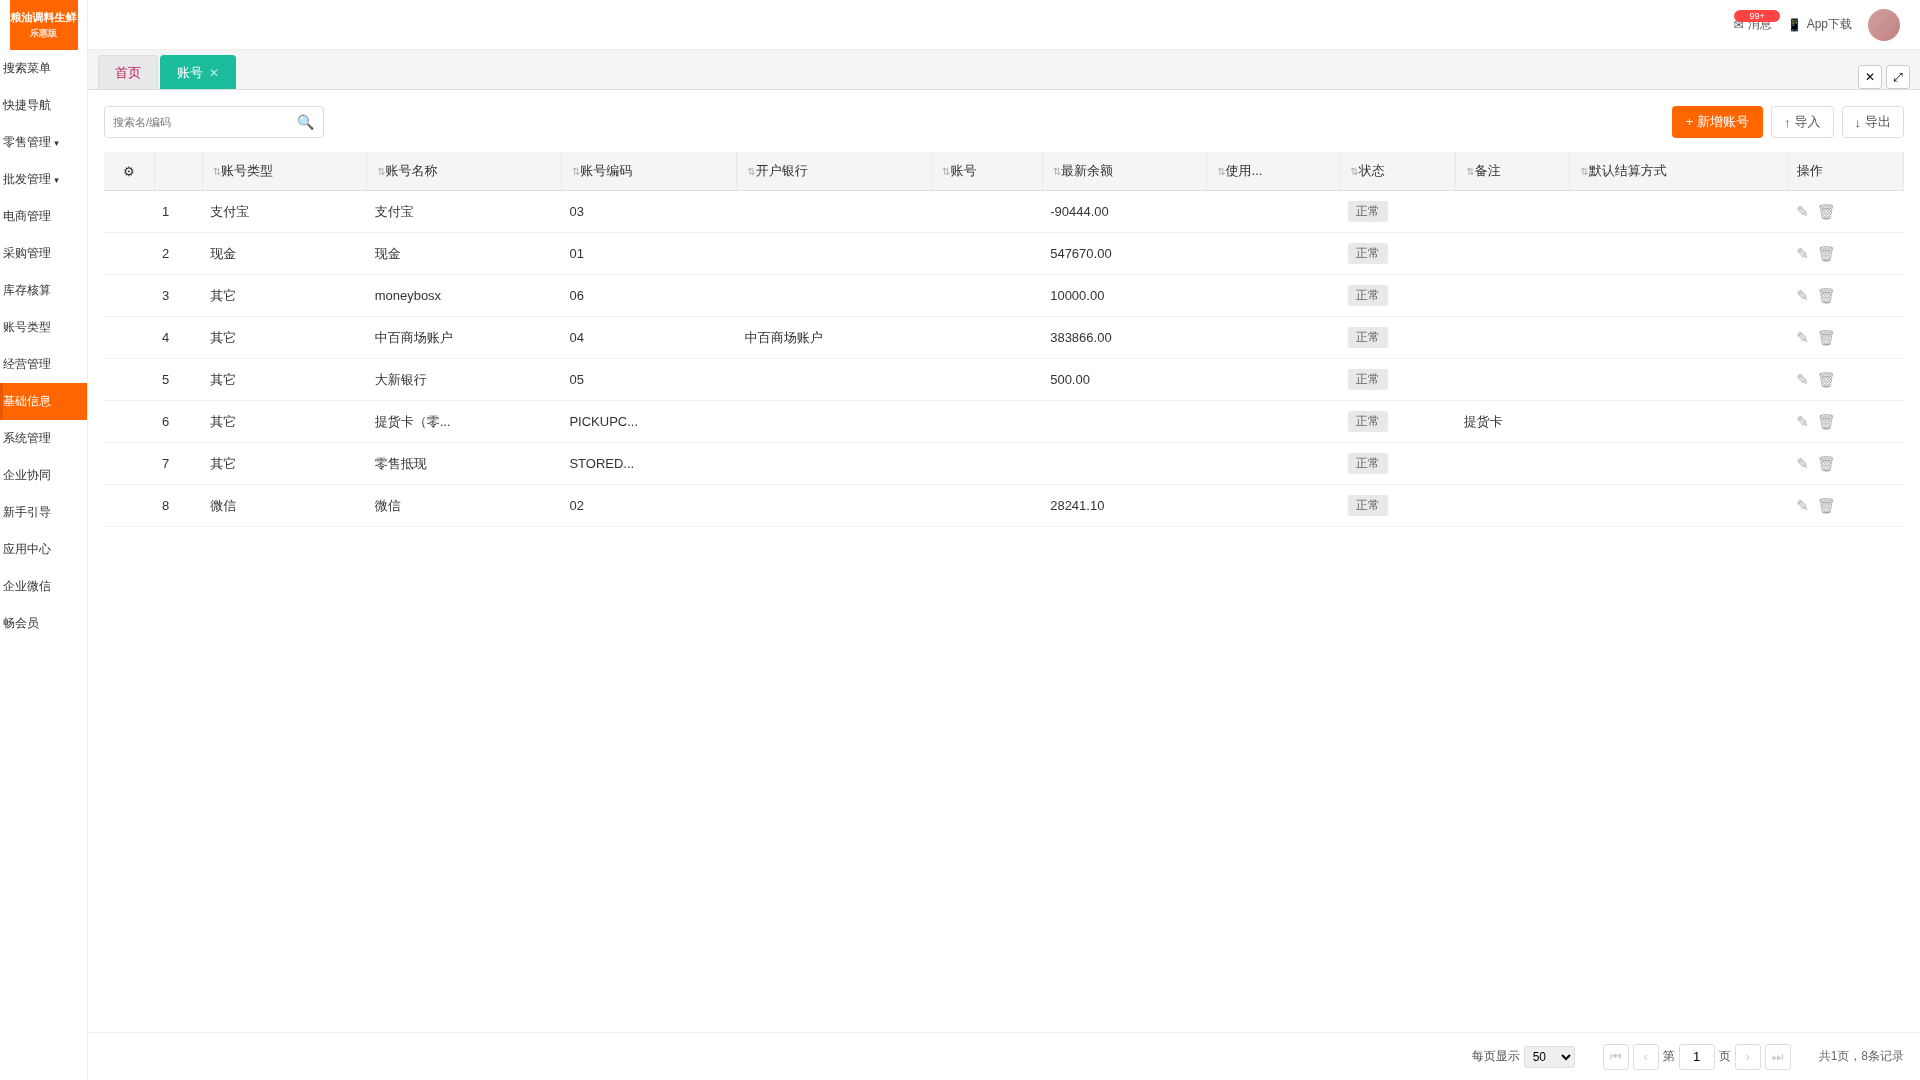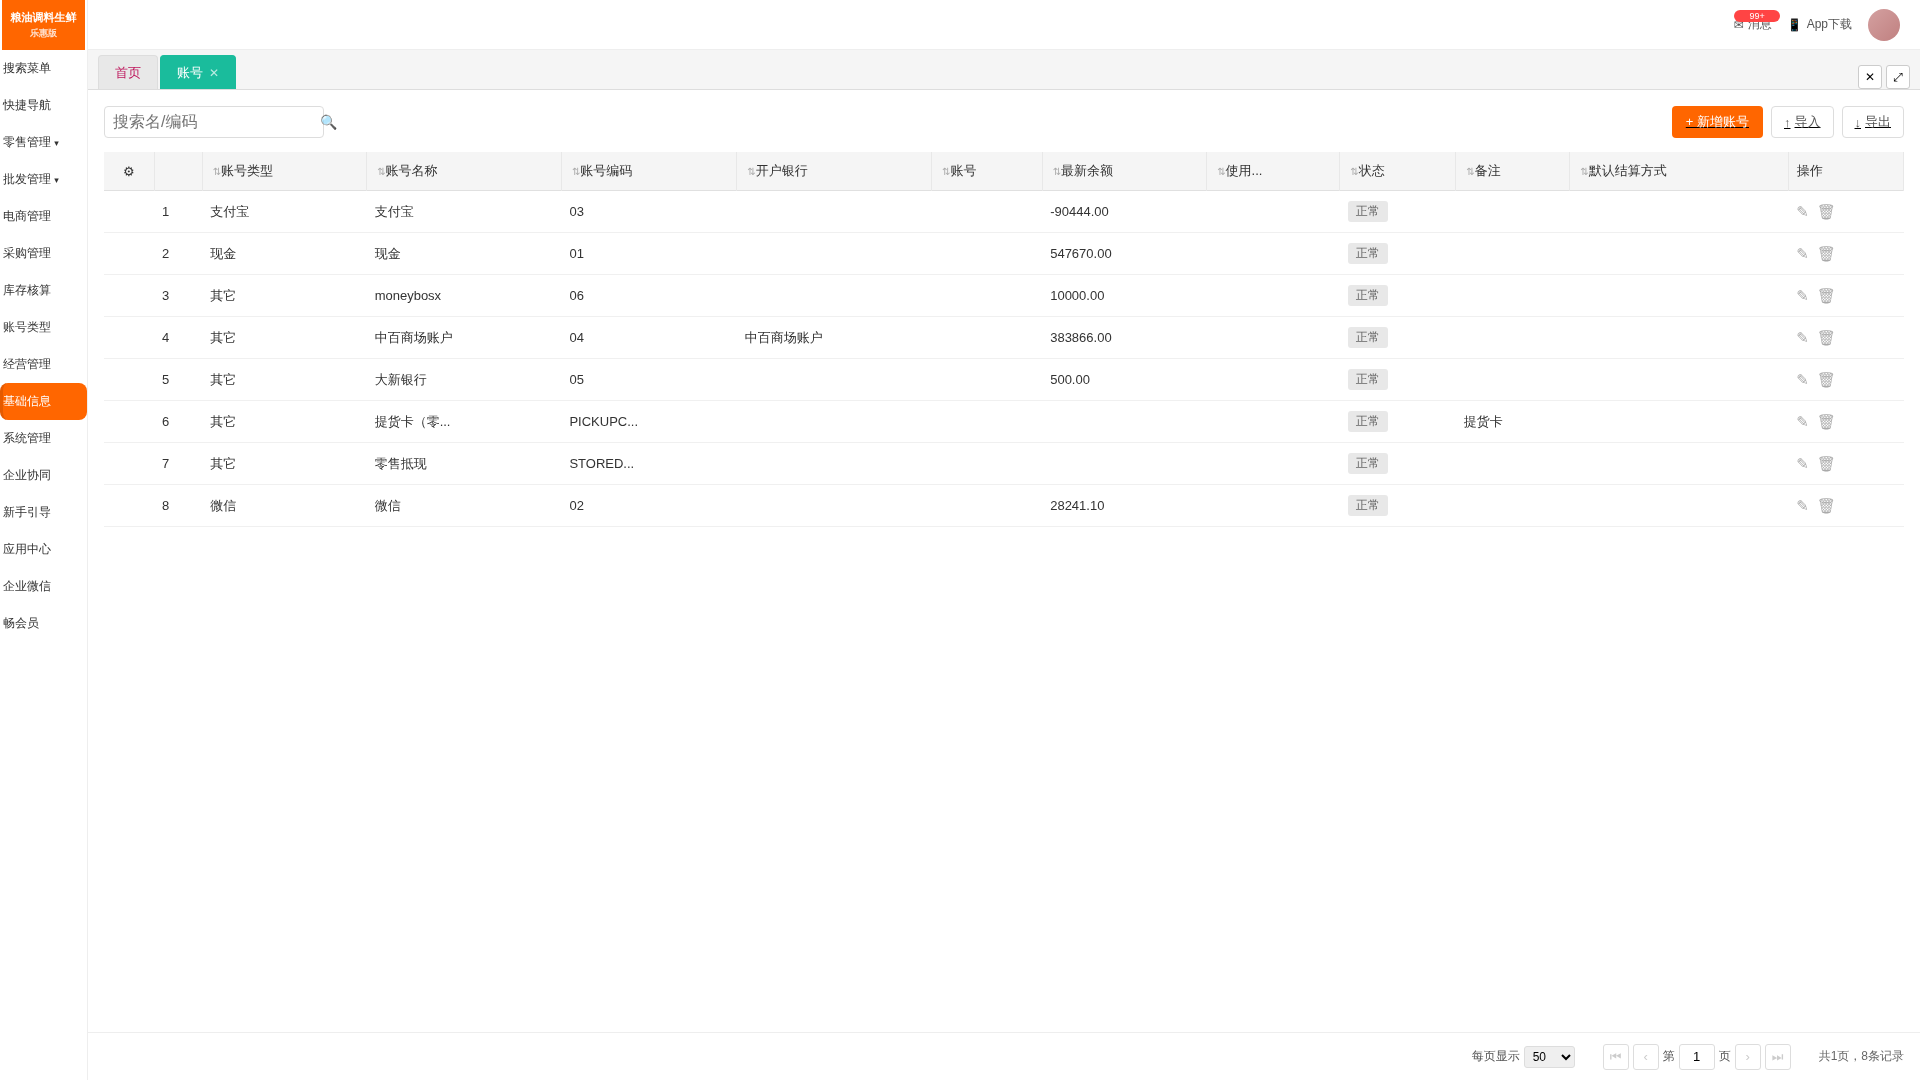--- a/index.html
+++ b/index.html
@@ -10,41 +10,41 @@
       width: 88px;
       background: #fff;
       display: flex;
       flex-direction: column;
       align-items: center;
       border-right: 1px solid #eee;
       flex-shrink: 0;
       padding-top: 0;
     }
     .sidebar-logo {
-      width: 83px;
+      width: 68px;
       height: 50px;
       background: #ff6600;
       display: flex;
       align-items: center;
       justify-content: center;
       flex-direction: column;
       color: white;
       font-size: 11px;
       font-weight: bold;
     }
     .sidebar-nav-item {
       width: 100%;
       padding: 10px 0;
       text-align: left;
       cursor: pointer;
       color: #333;
       font-size: 12px;
       border-left: 3px solid transparent;
     }
-    .sidebar-nav-item.active { background: #ff6600; color: #fff; border-left: 3px solid #e55a00; border-radius: 8px; }
+    .sidebar-nav-item.active { background: #ff6600; color: #fff; border-left: 3px solid #e55a00; }
     .arrow-down { font-size: 9px; }
 
     
     .main {
       flex: 1;
       display: flex;
       flex-direction: column;
       overflow: hidden;
     }
 
@@ -177,30 +177,29 @@
       border: 1px solid #ddd;
       border-radius: 4px;
       padding: 0 8px;
       height: 32px;
       background: #fff;
       width: 220px;
     }
     .search-box input {
       border: none;
       outline: none;
-      font-size: 16px;
+      font-size: 11px;
       flex: 1;
       color: #999;
     }
     .search-icon { color: #999; font-size: 14px; }
     .toolbar-right {
       display: flex;
       gap: 8px;
       align-items: center;
-      text-decoration: underline;
     }
     .btn-primary {
       background: #ff6600;
       color: white;
       border: none;
       border-radius: 4px;
       padding: 0 14px;
       height: 32px;
       cursor: pointer;
       font-size: 13px;

